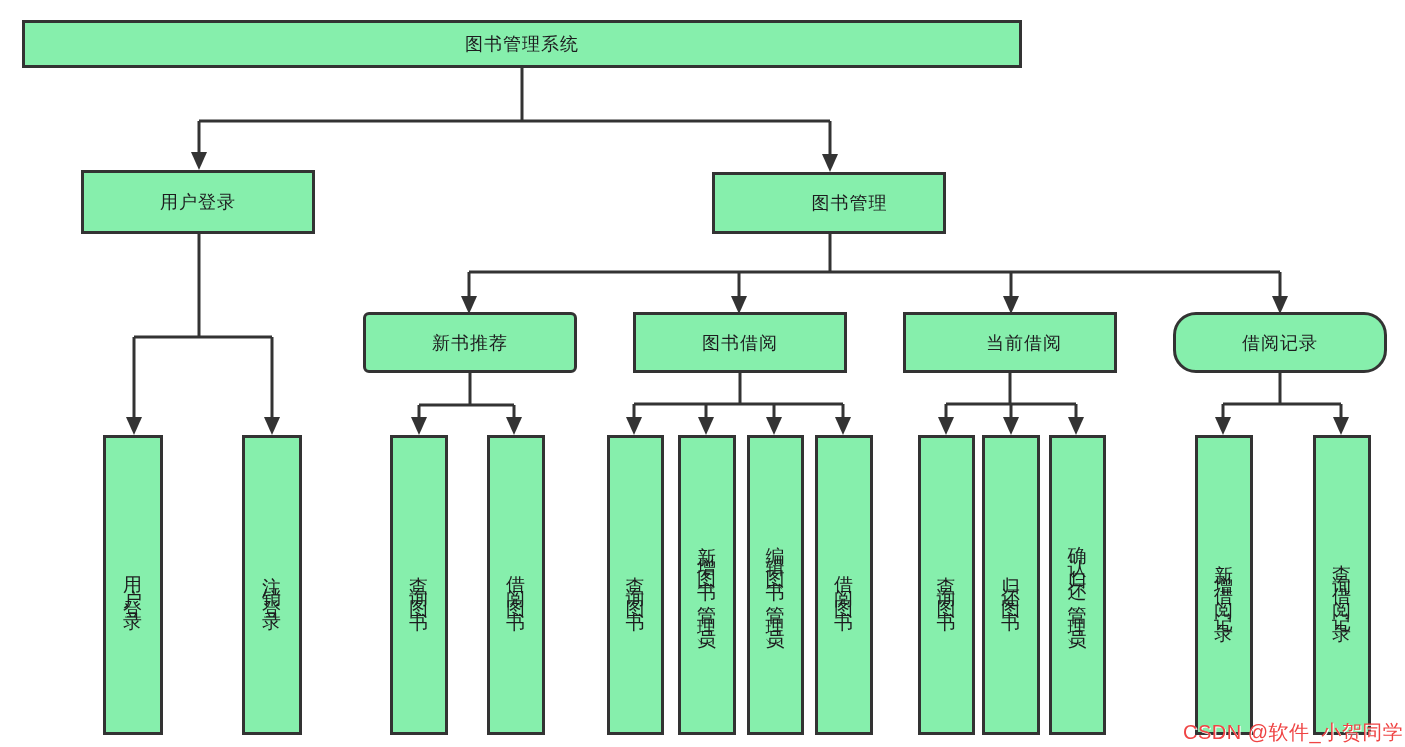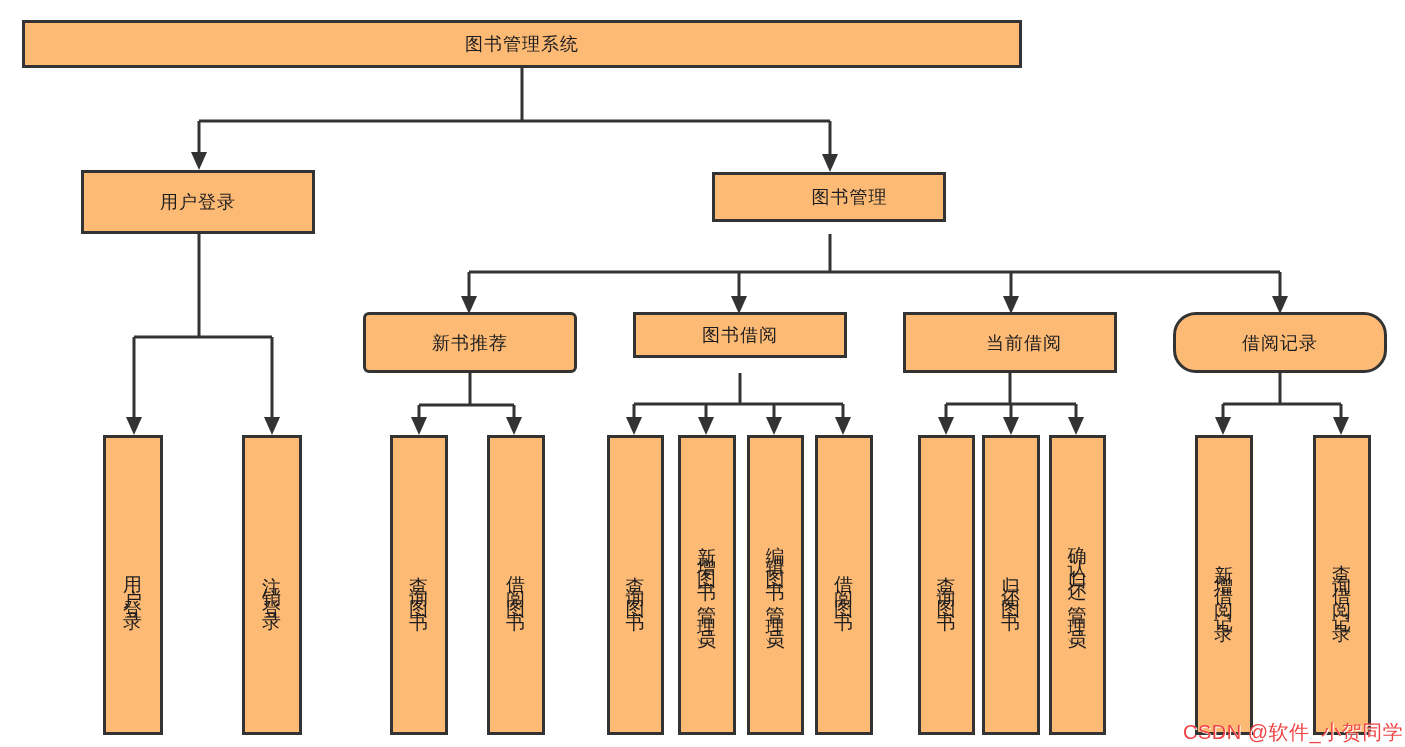--- a/index.html
+++ b/index.html
@@ -18,21 +18,21 @@
   #wires {
     position: absolute;
     left: 0; top: 0;
     width: 1405px;
     height: 747px;
   }
   .node {
     position: absolute;
     box-sizing: border-box;
     border: 3px solid #333333;
-    background: #fdba74;
+    background: #86efac;
     display: flex;
     align-items: center;
     justify-content: center;
     color: #1d1d1f;
     font-size: 18px;
     letter-spacing: 1px;
     white-space: nowrap;
   }
   .leaf {
     top: 435px;
@@ -42,23 +42,23 @@
     writing-mode: vertical-rl;
     text-orientation: mixed;
     letter-spacing: 12px;
     font-size: 19px;
     line-height: 1;
     color: #1d1d1f;
   }
   
   #n-root   { left: 22px;   top: 20px;  width: 1000px; height: 48px; }
   #n-login  { left: 81px;   top: 170px; width: 234px;  height: 64px; }
-  #n-mgmt   { left: 712px;  top: 172px; width: 234px;  height: 50px; padding-left: 41px; }
+  #n-mgmt   { left: 712px;  top: 172px; width: 234px;  height: 62px; padding-left: 41px; }
   #n-rec    { left: 363px;  top: 312px; width: 214px;  height: 61px; border-radius: 6px; }
-  #n-borrow { left: 633px;  top: 312px; width: 214px;  height: 46px; }
+  #n-borrow { left: 633px;  top: 312px; width: 214px;  height: 61px; }
   #n-cur    { left: 903px;  top: 312px; width: 214px;  height: 61px; padding-left: 28px; }
   #n-hist   { left: 1173px; top: 312px; width: 214px;  height: 61px; border-radius: 23px; }
   
   #lf-1  { left: 103px;  width: 60px; }
   #lf-2  { left: 242px;  width: 60px; }
   #lf-3  { left: 390px;  width: 58px; }
   #lf-4  { left: 487px;  width: 58px; }
   #lf-5  { left: 607px;  width: 57px; }
   #lf-6  { left: 678px;  width: 58px; }
   #lf-7  { left: 747px;  width: 57px; }

